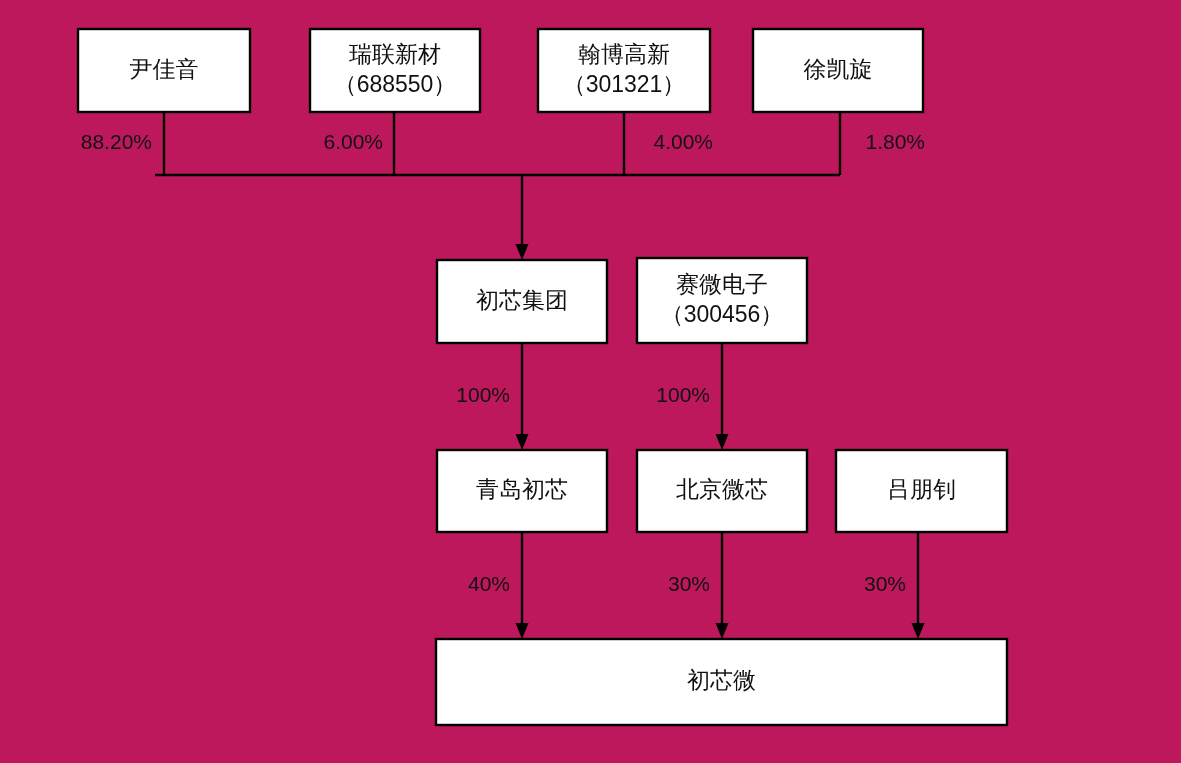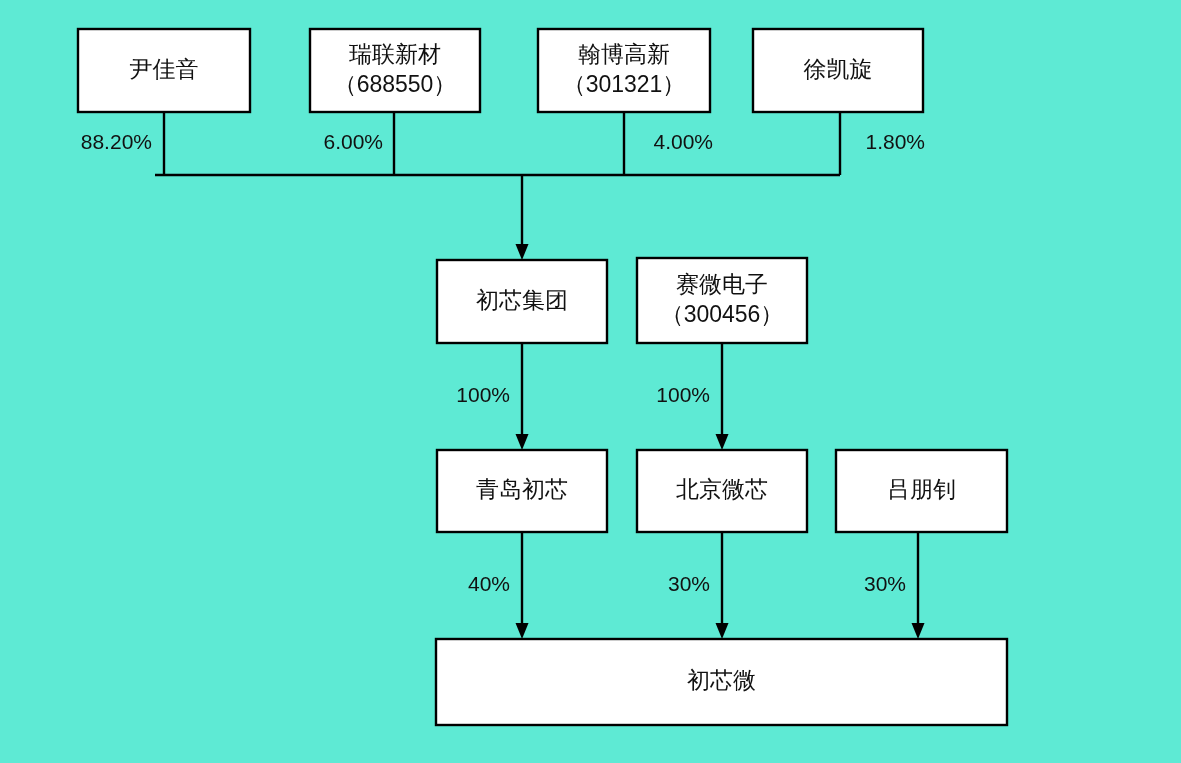--- a/index.html
+++ b/index.html
@@ -11,21 +11,21 @@
   body {
     width: 1181px;
     height: 763px;
     font-family: "Liberation Sans", "DejaVu Sans", sans-serif;
     overflow: hidden;
   }
   #diagram-root {
     position: relative;
     width: 1181px;
     height: 763px;
-    background: #5eead4;
+    background: #be185d;
   }
   svg#org-chart {
     display: block;
     width: 1181px;
     height: 763px;
   }
   .node-box {
     fill: #ffffff;
     stroke: #000000;
     stroke-width: 2.4;

